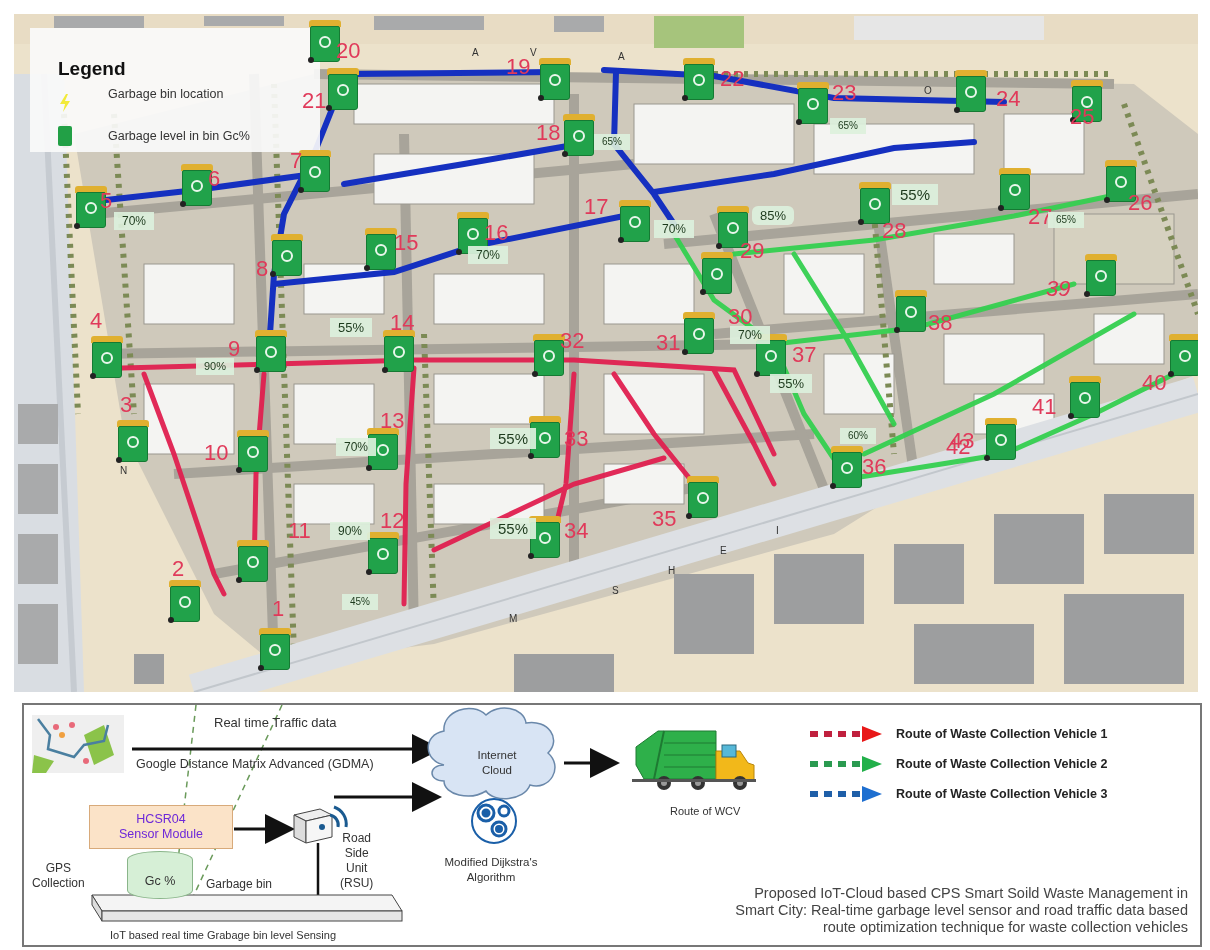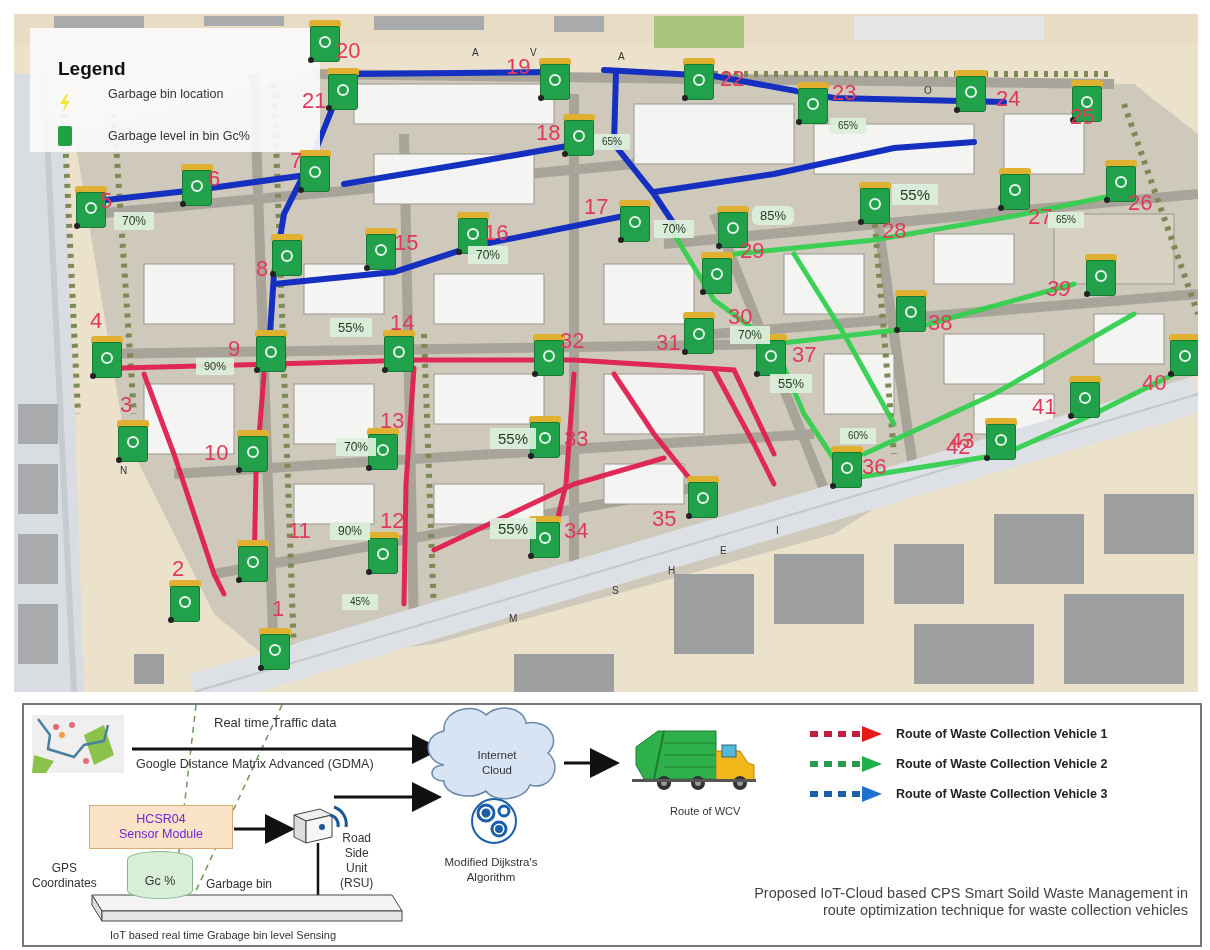--- a/index.html
+++ b/index.html
@@ -623,21 +623,21 @@
 
   <div class="sensor-box">
     <div>HCSR04</div>
     <div>Sensor Module</div>
   </div>
   <div class="gc-cyl">
     <span>Gc %</span>
   </div>
   <div class="d-text d-center" style="left:8px;top:156px;line-height:15px;">
     <div>GPS</div>
-    <div>Coordinates</div>
+    <div>Collection</div>
   </div>
   <div class="d-text" style="left:182px;top:172px;">Garbage bin</div>
   <div class="d-text d-center" style="left:316px;top:126px;line-height:15px;">
     <div>Road</div>
     <div>Side</div>
     <div>Unit</div>
     <div>(RSU)</div>
   </div>
   <div class="d-text" style="left:86px;top:224px;font-size:11px;">IoT based real time Grabage bin level Sensing</div>
 
@@ -679,15 +679,16 @@
           <span class="rd2" style="background: rgb(31, 95, 168);"></span>
           <span class="rd2" style="background: rgb(31, 95, 168);"></span>
       </div>
       <div class="tri ta2" style="border-left-color: rgb(30, 111, 208);"></div>
       <span class="rl">Route of Waste Collection Vehicle 3</span>
     </div>
   </div>
 
   <div class="caption">
     <div>Proposed IoT-Cloud based CPS Smart Soild Waste Management in</div>
+    <div>Smart City:  Real-time garbage level sensor and road traffic data based</div>
     <div>route optimization technique for waste collection vehicles</div>
   </div>
 </div>
 
 </body></html>

